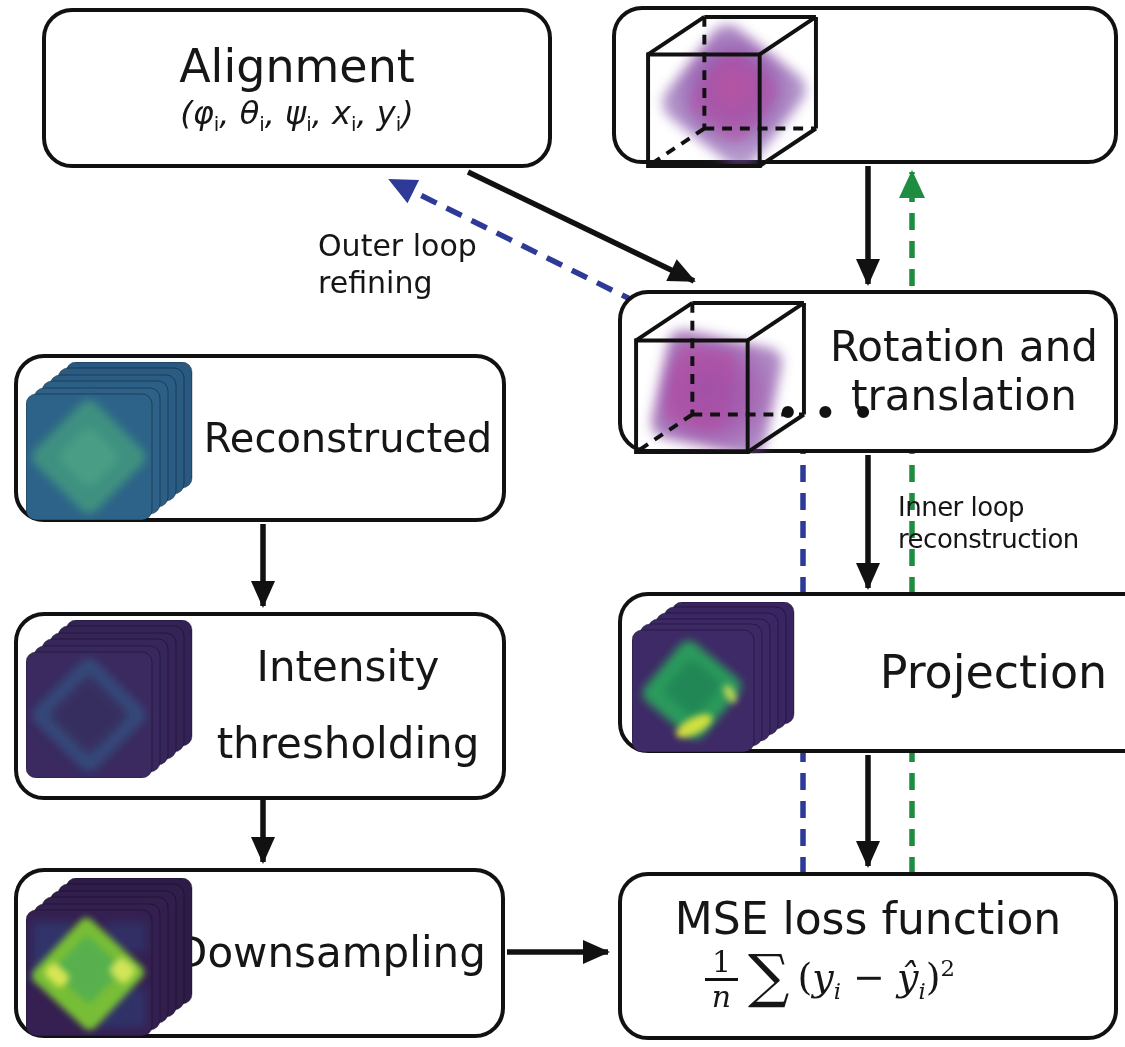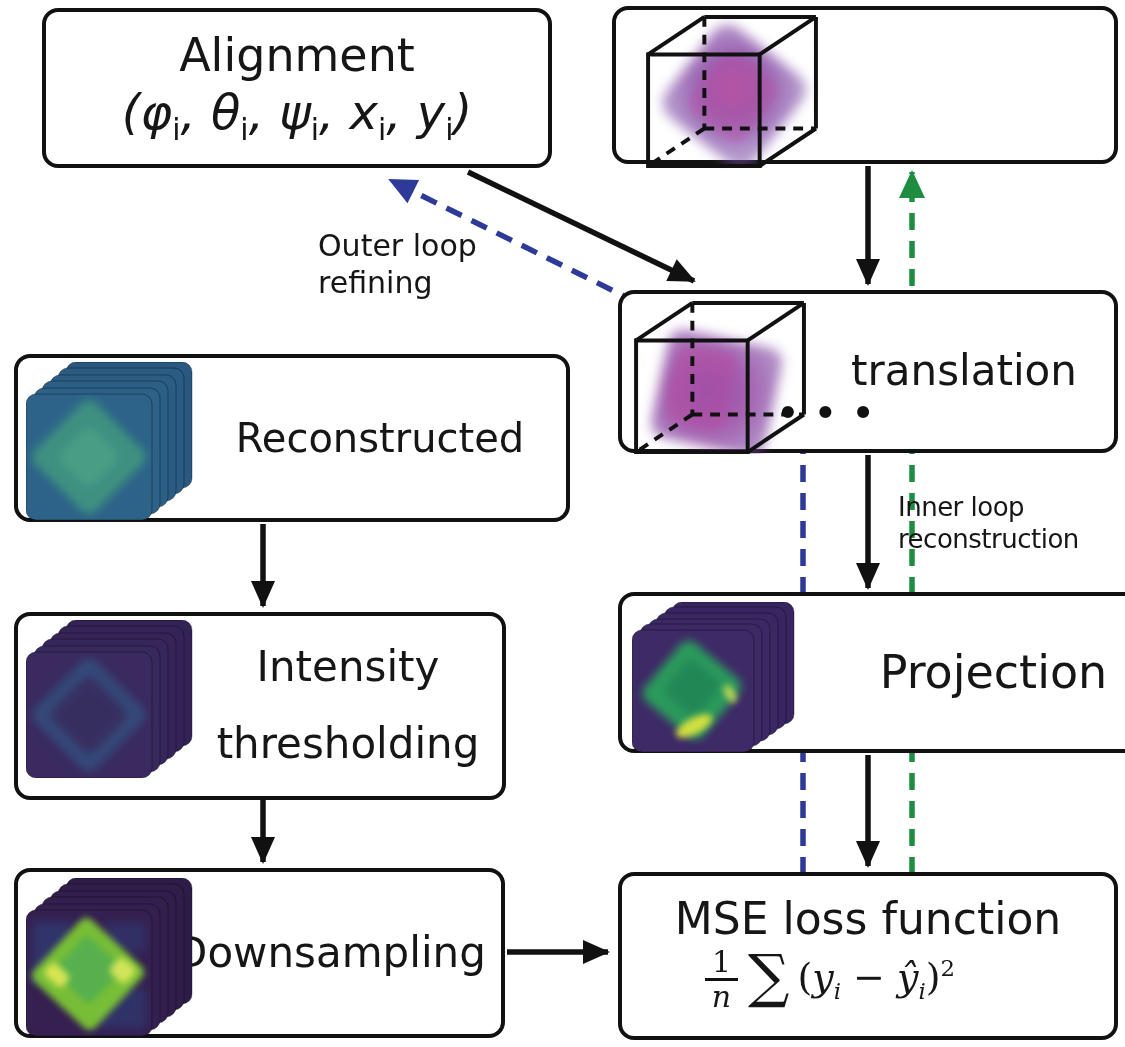--- a/index.html
+++ b/index.html
@@ -5,35 +5,35 @@
   html,body{margin:0;padding:0;background:#ffffff;}
   .canvas{
     position:relative;width:1125px;height:1047px;background:#ffffff;
     font-family:"DejaVu Sans","Liberation Sans",sans-serif;color:#161616;overflow:hidden;
   }
   svg.arrows{position:absolute;left:0;top:0;z-index:1;}
   .flow{stroke-width:5.5;}
   .dash{fill:none;stroke-width:5.5;stroke-dasharray:17 11;}
   .box{
     position:absolute;box-sizing:border-box;background:#ffffff;
-    border:4px solid #111111;border-radius:16px;z-index:2;
+    border:4px solid #111111;border-radius:30px;z-index:2;
     display:flex;flex-direction:column;align-items:center;justify-content:center;
     text-align:center;line-height:1.16;
   }
   .pic{position:absolute;z-index:3;}
   
   #box-alignment{left:42px;top:8px;width:510px;height:160px;}
   #box-alignment .t1{font-size:46px;}
-  .params{font-size:48px;font-style:italic;margin-top:2px;}
+  .params{font-size:32px;font-style:italic;margin-top:2px;}
   .params sub{font-style:normal;font-size:0.62em;}
   #box-volume{left:612px;top:6px;width:506px;height:158px;align-items:center;}
   #box-volume .t1{font-size:48px;margin-left:215px;}
   #box-rotation{left:618px;top:290px;width:500px;height:163px;}
   #box-rotation .t1,#box-rotation .t2{font-size:42px;margin-left:192px;}
-  #box-recon{left:14px;top:354px;width:556px;height:168px;}
+  #box-recon{left:14px;top:354px;width:492px;height:168px;}
   #box-recon .t1,#box-recon .t2{font-size:40px;margin-left:176px;}
   #box-intensity{left:14px;top:612px;width:492px;height:188px;gap:28px;}
   #box-intensity .t1,#box-intensity .t2{font-size:42px;margin-left:176px;}
   #box-projection{left:618px;top:592px;width:556px;height:161px;}
   #box-projection .t1{font-size:46px;margin-left:195px;}
   #box-downsampling{left:14px;top:868px;width:491px;height:170px;}
   #box-downsampling .t1{font-size:42px;margin-left:142px;white-space:nowrap;}
   #box-mse{left:618px;top:872px;width:500px;height:168px;justify-content:flex-start;padding-top:10px;}
   #box-mse .t1{font-size:44px;margin-top:7px;}
   
@@ -137,20 +137,21 @@
       <g transform="rotate(12 86 96)">
         <rect x="28" y="42" width="118" height="112" rx="16" fill="url(#gr)" filter="url(#fr)"></rect>
         <rect x="40" y="56" width="60" height="80" rx="12" fill="#c0459c" opacity="0.3" filter="url(#fr2)"></rect>
       </g>
       <g stroke="#111" stroke-width="4" fill="none">
         <path d="M5,45 H118 V158 H5 Z"></path>
         <path d="M5,45 L62,7 M118,45 L175,7 M62,7 H175 M175,7 V120 M118,158 L175,120"></path>
         <path d="M62,7 V120 M62,120 H175 M62,120 L5,158" stroke-dasharray="10 8"></path>
       </g>
     </svg>
+    <div class="t1">Rotation and</div>
     <div class="t2">translation</div>
     <span class="dots">• • •</span>
   </div>
 
   <div class="box" id="box-recon">
     <svg class="pic" style="left:8px;top:4px" width="176" height="158" viewBox="0 0 176 158">
       <defs>
           <filter id="f-s1" x="-30%" y="-30%" width="160%" height="160%">
             <feGaussianBlur stdDeviation="4"></feGaussianBlur>
           </filter>

